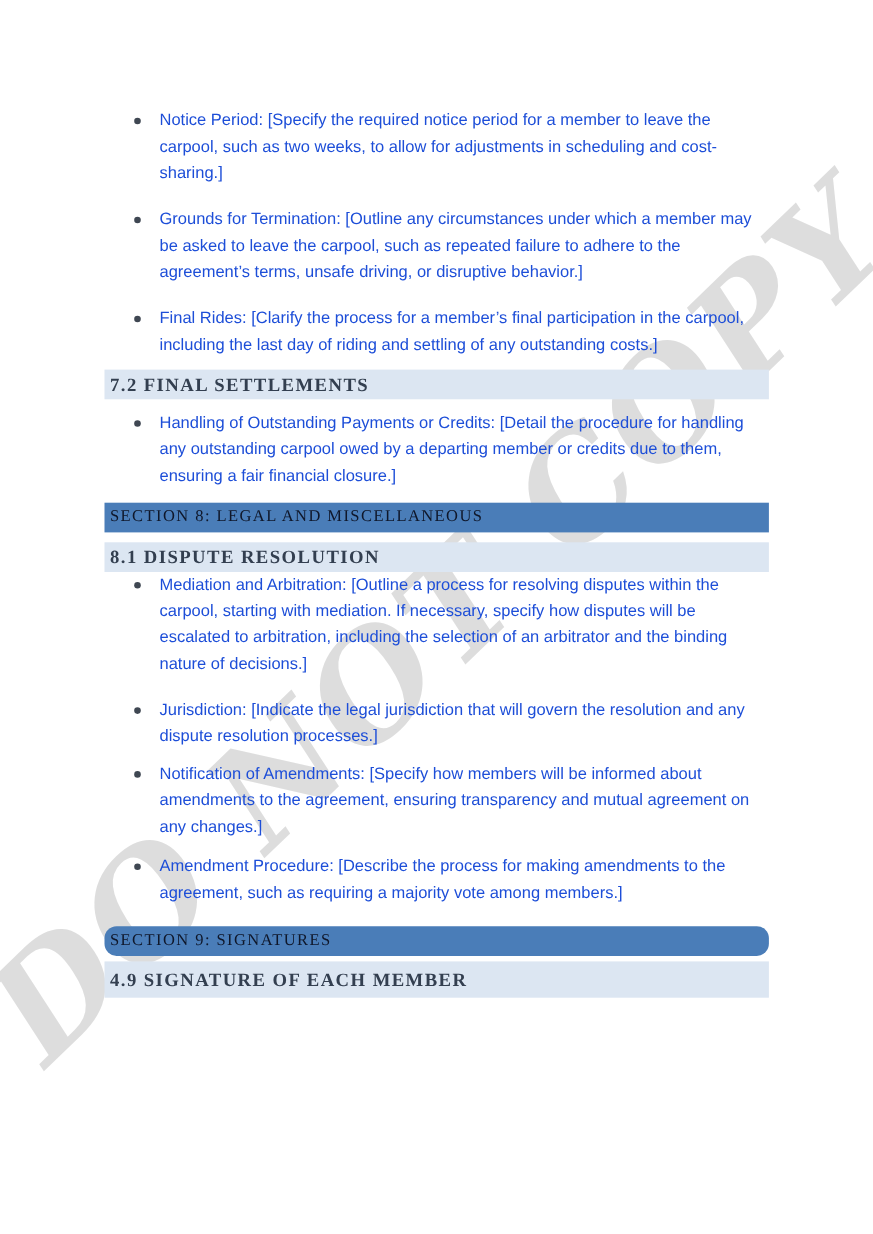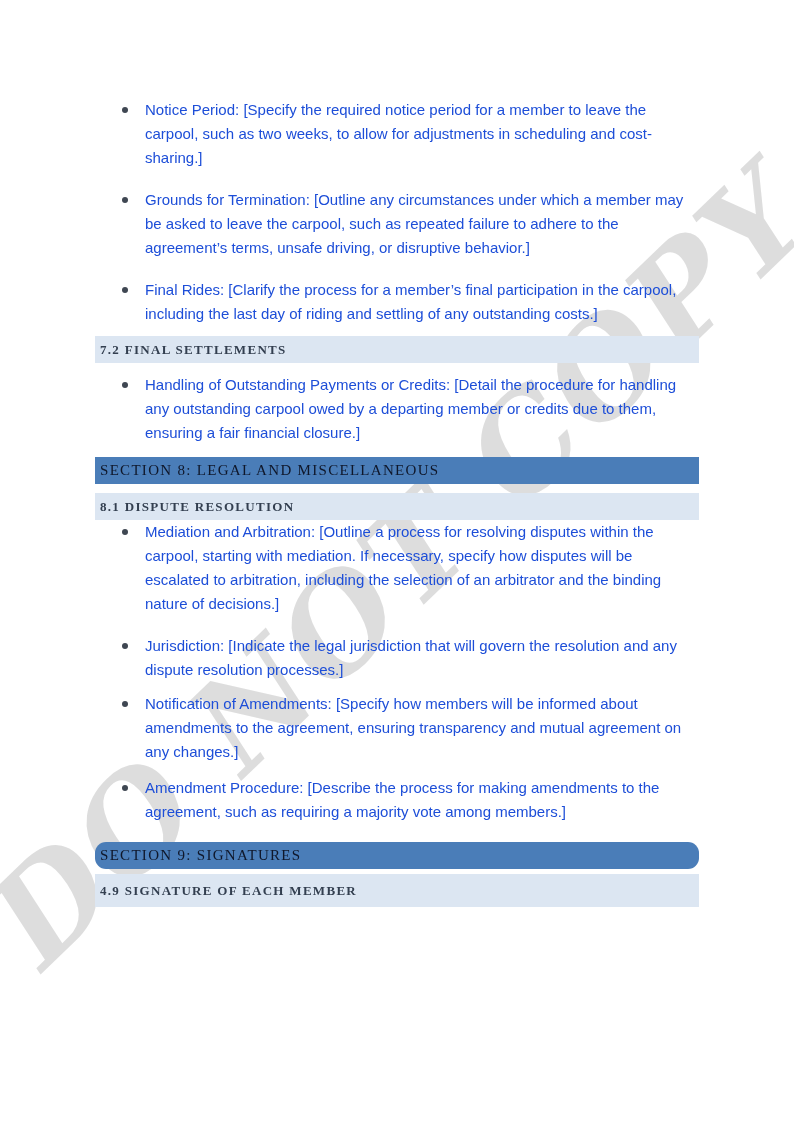--- a/index.html
+++ b/index.html
@@ -63,21 +63,21 @@
     padding-left:5px;
   }
   .band.sub{
     background:#dce6f2;
     height:27px;
   }
   .band.sub.tall{height:33px;}
   .band.sub .hd{
     font-family:"Liberation Serif", serif;
     font-weight:bold;
-    font-size:13px;
+    font-size:17px;
     letter-spacing:1.3px;
     color:#333f50;
   }
   .band.sec{
     background:#4a7db8;
     height:27px;
   }
   .band.sec .hd{
     font-family:"Liberation Serif", serif;
     font-weight:normal;

